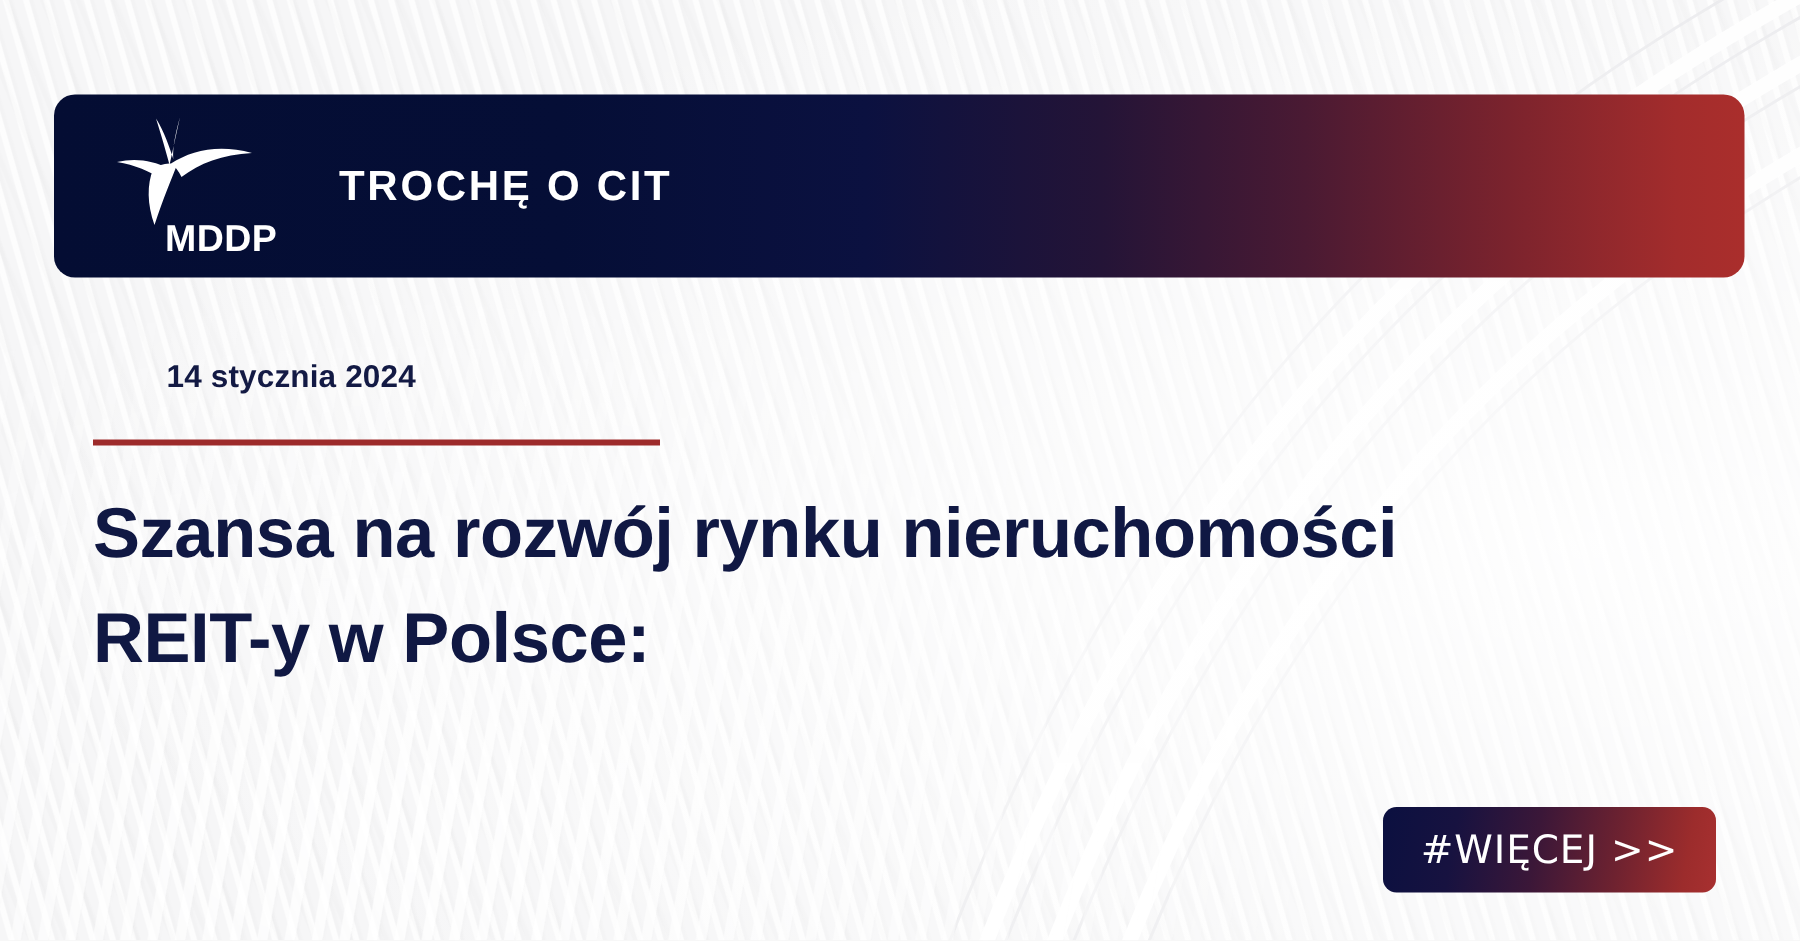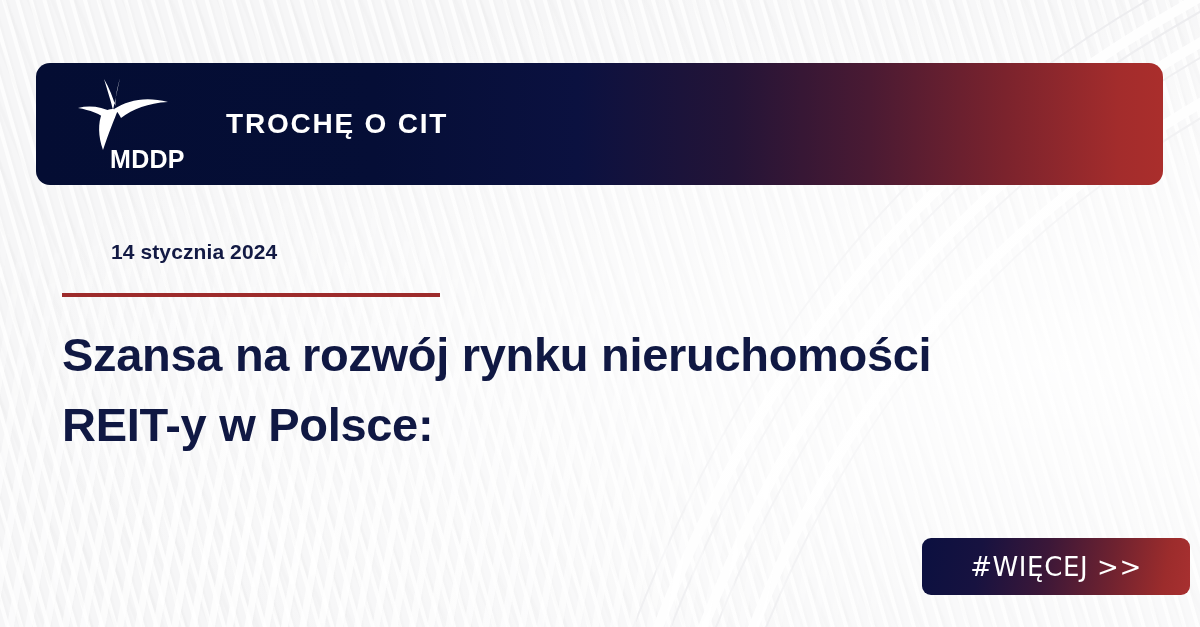--- a/index.html
+++ b/index.html
@@ -194,21 +194,21 @@
     letter-spacing: -0.3px;
     font-family: "Liberation Sans", sans-serif;
   }
   #headline .line { display: block; white-space: nowrap; }
 
   
   #cta {
     position: absolute;
     left: 922px;
     top: 538px;
-    width: 268px;
+    width: 222px;
     height: 57px;
     border-radius: 9px;
     background: linear-gradient(100deg,
       #0b1040 0%,
       #171240 22%,
       #3b1738 46%,
       #6e2230 70%,
       #9c2c2c 90%,
       #a83030 100%);
     display: flex;

